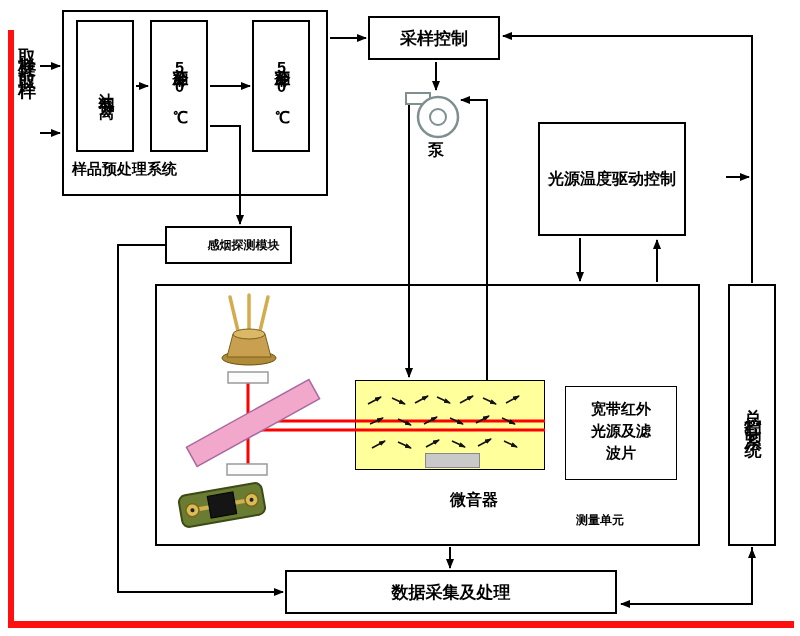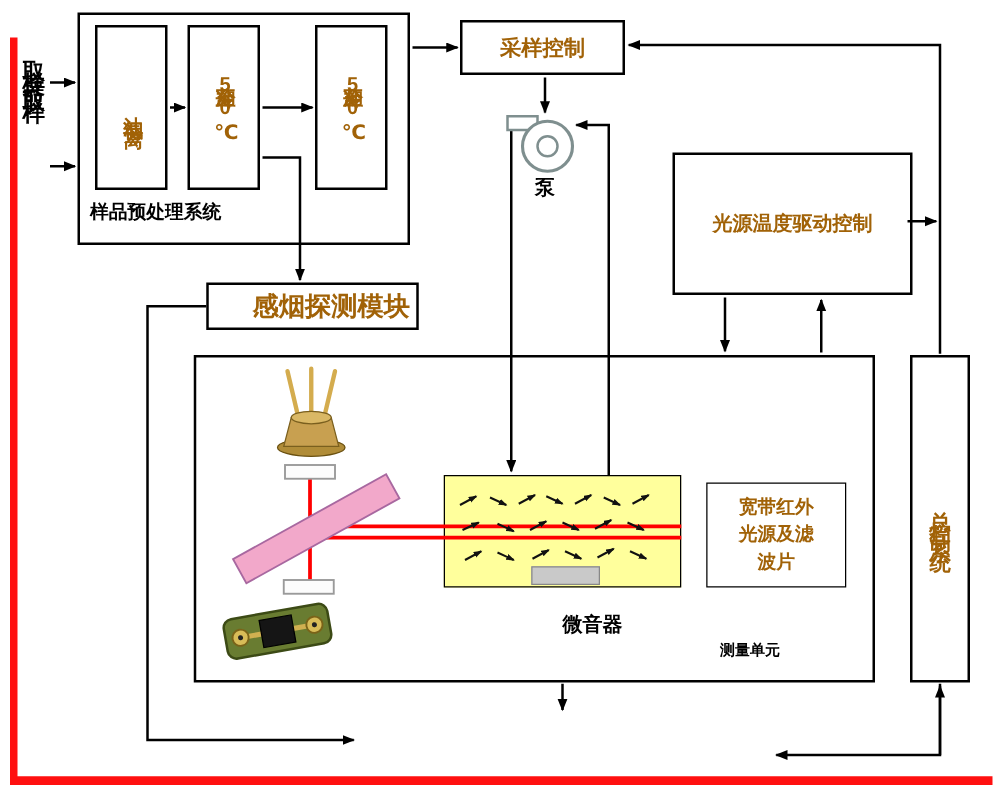--- a/index.html
+++ b/index.html
@@ -3,21 +3,21 @@
 <meta charset="utf-8">
 <style>
   * { margin:0; padding:0; box-sizing:border-box; }
   html,body { background:#ffffff; }
   body { font-family:"Liberation Sans","DejaVu Sans",sans-serif; }
   #stage { position:relative; width:800px; height:636px; background:#ffffff; overflow:hidden; }
 
   .box {
     position:absolute; border:2px solid #000; background:#ffffff;
     display:flex; align-items:center; justify-content:center;
-    font-weight:bold; color:#a16207; text-align:center; z-index:2;
+    font-weight:bold; color:#000000; text-align:center; z-index:2;font-family:Liberation Mono, monospace;
   }
   .thinborder { border-width:1.5px; }
   .vtext { writing-mode:vertical-rl; text-orientation:upright; }
   .lbl { position:absolute; font-weight:bold; color:#000; z-index:4; white-space:nowrap; }
   .redbar { position:absolute; background:#ff1010; z-index:1; }
   svg.overlay { position:absolute; left:0; top:0; width:800px; height:636px; z-index:5; pointer-events:none; }
 </style>
 </head>
 <body>
 
@@ -32,38 +32,39 @@
   <div class="lbl" style="left:72px; top:160px; font-size:15px;">样品预处理系统</div>
 
   <div class="box vtext" style="left:76px; top:20px; width:58px; height:132px; font-size:16px; letter-spacing:3px;">油气分离</div>
   <div class="box vtext" style="left:150px; top:20px; width:58px; height:132px; font-size:16px; letter-spacing:1px;">冷却至50℃</div>
   <div class="box vtext" style="left:252px; top:20px; width:58px; height:132px; font-size:16px; letter-spacing:1px;">冷却至50℃</div>
 
   <div class="box" style="left:368px; top:16px; width:132px; height:44px; font-size:17px;">采样控制</div>
 
   <div class="lbl" style="left:428px; top:140px; font-size:16px;">泵</div>
 
-  <div class="box" style="left:538px; top:122px; width:192px; height:114px; font-size:16px;">光源温度驱动控制</div>
+  <div class="box" style="left:538px; top:122px; width:148px; height:114px; font-size:16px;">光源温度驱动控制</div>
 
-  <div class="box" style="left:165px; top:226px; width:170px; height:38px; font-size:21px;padding-left:30px;">感烟探测模块</div>
+  <div class="box" style="left:165px; top:226px; width:127px; height:38px; font-size:12px;padding-left:30px;">感烟探测模块</div>
 
   <div class="box" style="left:155px; top:284px; width:545px; height:262px;"></div>
   <div class="lbl" style="left:576px; top:512px; font-size:12px;">测量单元</div>
 
   <div class="box thinborder" style="left:355px; top:380px; width:190px; height:90px; background:#ffff9c;"></div>
 
   <div style="position:absolute; left:425px; top:453px; width:55px; height:15px; background:#c9c9c9; border:1.5px solid #888; z-index:3;"></div>
   <div class="lbl" style="left:450px; top:490px; font-size:16px;">微音器</div>
 
-  <div class="box thinborder" style="left:565px; top:386px; width:112px; height:84px; font-size:15px;">
+  <div class="box thinborder" style="left:565px; top:386px; width:112px; height:94px; font-size:15px;">
     <span style="display:inline-block; width:68px; line-height:1.45;">宽带红外光源及滤波片</span>
   </div>
 
   <div class="box vtext" style="left:728px; top:284px; width:48px; height:262px; font-size:17px; letter-spacing:8px;">总控制系统</div>
 
+  <div class="box" style="left:285px; top:570px; width:332px; height:44px; font-size:17px;">数据采集及处理</div>
 
   <svg class="overlay" viewBox="0 0 800 636">
     <defs>
       <marker id="arr" markerUnits="userSpaceOnUse" markerWidth="12" markerHeight="10" refX="9" refY="4" orient="auto">
         <path d="M0,0 L10,4 L0,8 Z" fill="#000"></path>
       </marker>
       <marker id="arrG" markerUnits="userSpaceOnUse" markerWidth="8" markerHeight="7" refX="6" refY="2.5" orient="auto">
         <path d="M0,0 L7,2.5 L0,5 Z" fill="#111"></path>
       </marker>
     </defs>

